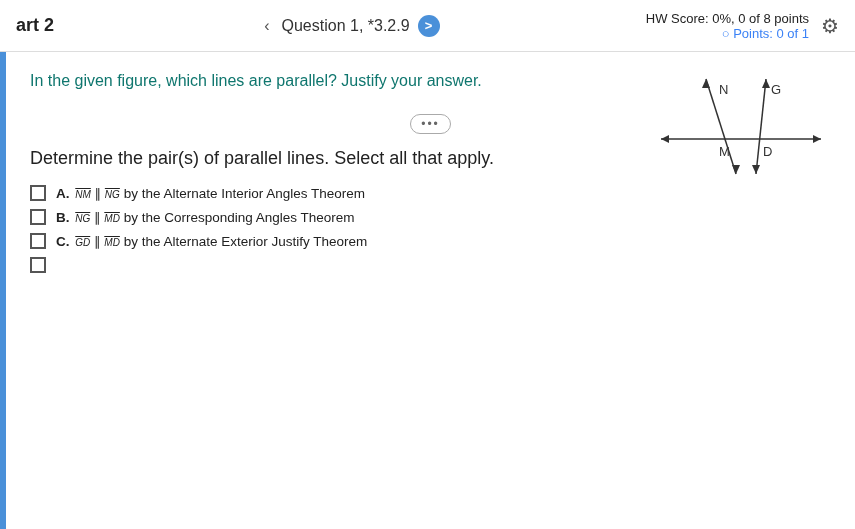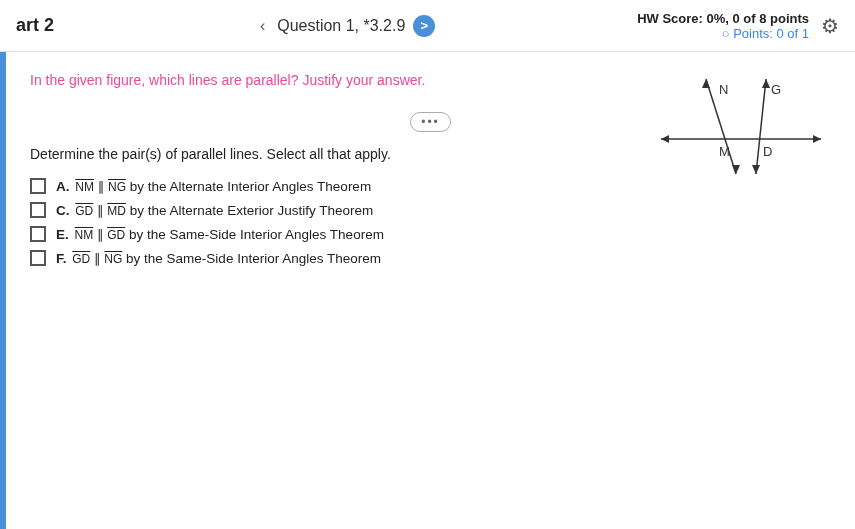--- a/index.html
+++ b/index.html
@@ -59,21 +59,21 @@
     .top-right {
       display: flex;
       align-items: center;
       gap: 12px;
     }
     .score-info {
       text-align: right;
     }
     .score-hw {
       font-size: 13px;
-      font-weight: bold;
+      font-weight: normal;
       color: #222;
     }
     .score-points {
       font-size: 13px;
       color: #3b82f6;
     }
     .gear-icon {
       font-size: 20px;
       color: #555;
       cursor: pointer;
@@ -94,22 +94,22 @@
 
     
     .content-area {
       flex: 1;
       padding: 20px 24px;
       position: relative;
       overflow: hidden;
     }
 
     .question-text {
-      font-size: 14px;
-      color: #ec4899;
+      font-size: 16px;
+      color: #0f766e;
       margin-bottom: 24px;
     }
 
     
     .figure-container {
       position: absolute;
       top: 12px;
       right: 24px;
       width: 180px;
       height: 120px;
@@ -123,21 +123,21 @@
     
     .ellipsis {
       text-align: center;
       color: #888;
       font-size: 16px;
       margin: 10px 0 16px 0;
       letter-spacing: 2px;
     }
 
     .determine-text {
-      font-size: 14px;
+      font-size: 18px;
       color: #222;
       margin-bottom: 16px;
     }
 
     
     .options-list {
       list-style: none;
       display: flex;
       flex-direction: column;
       gap: 8px;
@@ -169,21 +169,22 @@
     }
 
     .option-letter {
       font-weight: bold;
       margin-right: 2px;
     }
 
     
     .overline {
       text-decoration: overline;
-      font-size: 12px;
+      font-size: 10px;
+      font-style: italic;
     }
 
     .parallel-symbol {
       font-size: 13px;
     }
   </style>
 </head>
 <body>
 
 <div class="top-bar">
@@ -254,50 +255,43 @@
         <input type="checkbox" class="option-checkbox" style="">
         <span class="option-label">
           <span class="option-letter">A.</span>
           <span class="overline">NM</span>
           <span class="parallel-symbol">∥</span>
           <span class="overline">NG</span>
           <span> by the Alternate Interior Angles Theorem</span>
         </span>
       </li>
 
+      <li class="option-item">
+        <input type="checkbox" class="option-checkbox" style="">
+        <span class="option-label">
+          <span class="option-letter">B.</span>
+          <span class="overline">NG</span>
+          <span class="parallel-symbol">∥</span>
+          <span class="overline">MD</span>
+          <span> by the Corresponding Angles Theorem</span>
+        </span>
+      </li>
 
       <li class="option-item">
         <input type="checkbox" class="option-checkbox" style="">
         <span class="option-label">
           <span class="option-letter">C.</span>
           <span class="overline">GD</span>
           <span class="parallel-symbol">∥</span>
           <span class="overline">MD</span>
           <span> by the Alternate Exterior Justify Theorem</span>
         </span>
       </li>
 
 
       <li class="option-item">
         <input type="checkbox" class="option-checkbox" style="">
-        <span class="option-label">
-          <span class="option-letter">E.</span>
-          <span class="overline">NM</span>
-          <span class="parallel-symbol">∥</span>
-          <span class="overline">GD</span>
-          <span> by the Same-Side Interior Angles Theorem</span>
-        </span>
-      </li>
-
-      <li class="option-item">
-        <input type="checkbox" class="option-checkbox" style="">
-        <span class="option-label">
-          <span class="option-letter">F.</span>
-          <span class="overline">GD</span>
-          <span class="parallel-symbol">∥</span>
-          <span class="overline">NG</span>
-          <span> by the Same-Side Interior Angles Theorem</span>
-        </span>
-      </li>
+      </li>
+
 
     </ul>
   </div>
 </div>
 
 </body></html>

